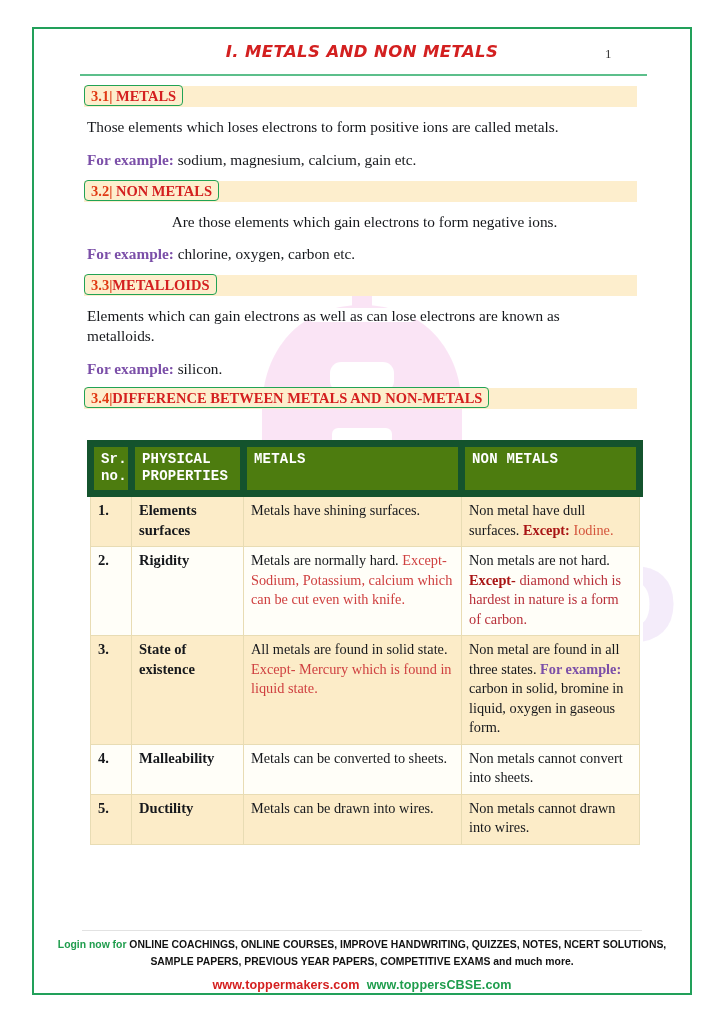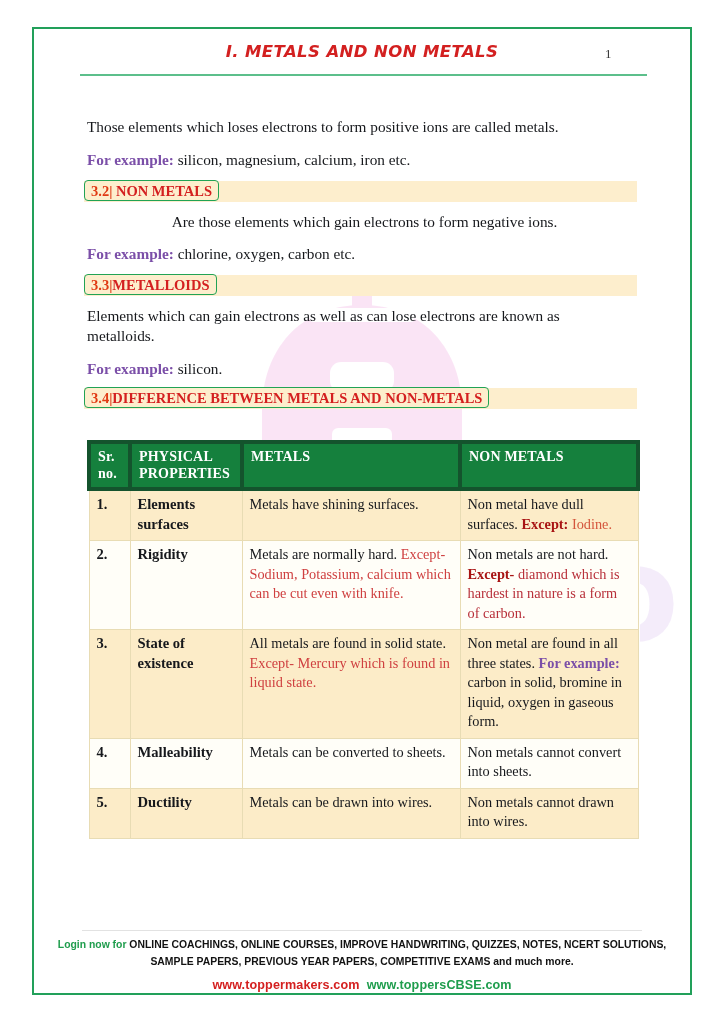--- a/index.html
+++ b/index.html
@@ -123,30 +123,31 @@
     table-layout: fixed;
     font-size: 13.6px;
     background: #ffffff;
   }
   #cmp-table col.c1 { width: 41px; }
   #cmp-table col.c2 { width: 112px; }
   #cmp-table col.c3 { width: 218px; }
   #cmp-table col.c4 { width: 178px; }
 
   #cmp-table th {
-    background: #15803d;
+    background: #4d7c0f;
     color: #ffffff;
     text-align: left;
     font-weight: bold;
     font-size: 14px;
     padding: 4px 7px 5px 7px;
     vertical-align: top;
-    border: 4px solid #14532d;
+    border: 7px solid #14532d;
     line-height: 17px;
     letter-spacing: 0.2px;
+    font-family: Liberation Mono, monospace;
   }
   #cmp-table td {
     border: 1px solid #e8dcb4;
     padding: 4px 7px 6px 7px;
     vertical-align: top;
     line-height: 19.5px;
     color: #16181c;
     font-size: 14.3px;
   }
   #cmp-table tr.shade td { background: #fcecc8; }
@@ -212,23 +213,28 @@
   </svg>
 
   <div id="page-border"></div>
 
   <div id="content">
 
     <div class="doc-title">I. METALS AND NON METALS</div>
     <div class="page-number">1</div>
     <div class="header-rule"></div>
 
+    <div class="sec-bar" style="top:86px;">
+      <div class="sec-chip">
+        <span class="num">3.1|</span><span class="nm"> METALS</span>
+      </div>
+    </div>
     <div class="para" style="top:117px;">Those elements which loses electrons to form positive ions are called metals.</div>
     <div class="para" style="top:150px;">
-      <span class="fex">For example:</span><span> silicon, magnesium, calcium, iron etc.</span>
+      <span class="fex">For example:</span><span> sodium, magnesium, calcium, gain etc.</span>
     </div>
 
     <div class="sec-bar" style="top:181px;">
       <div class="sec-chip">
         <span class="num">3.2|</span><span class="nm"> NON METALS</span>
       </div>
     </div>
     <div class="para" style="top:212px;text-align:center;">Are those elements which gain electrons to form negative ions.</div>
     <div class="para" style="top:244px;">
       <span class="fex">For example:</span><span> chlorine, oxygen, carbon etc.</span>

